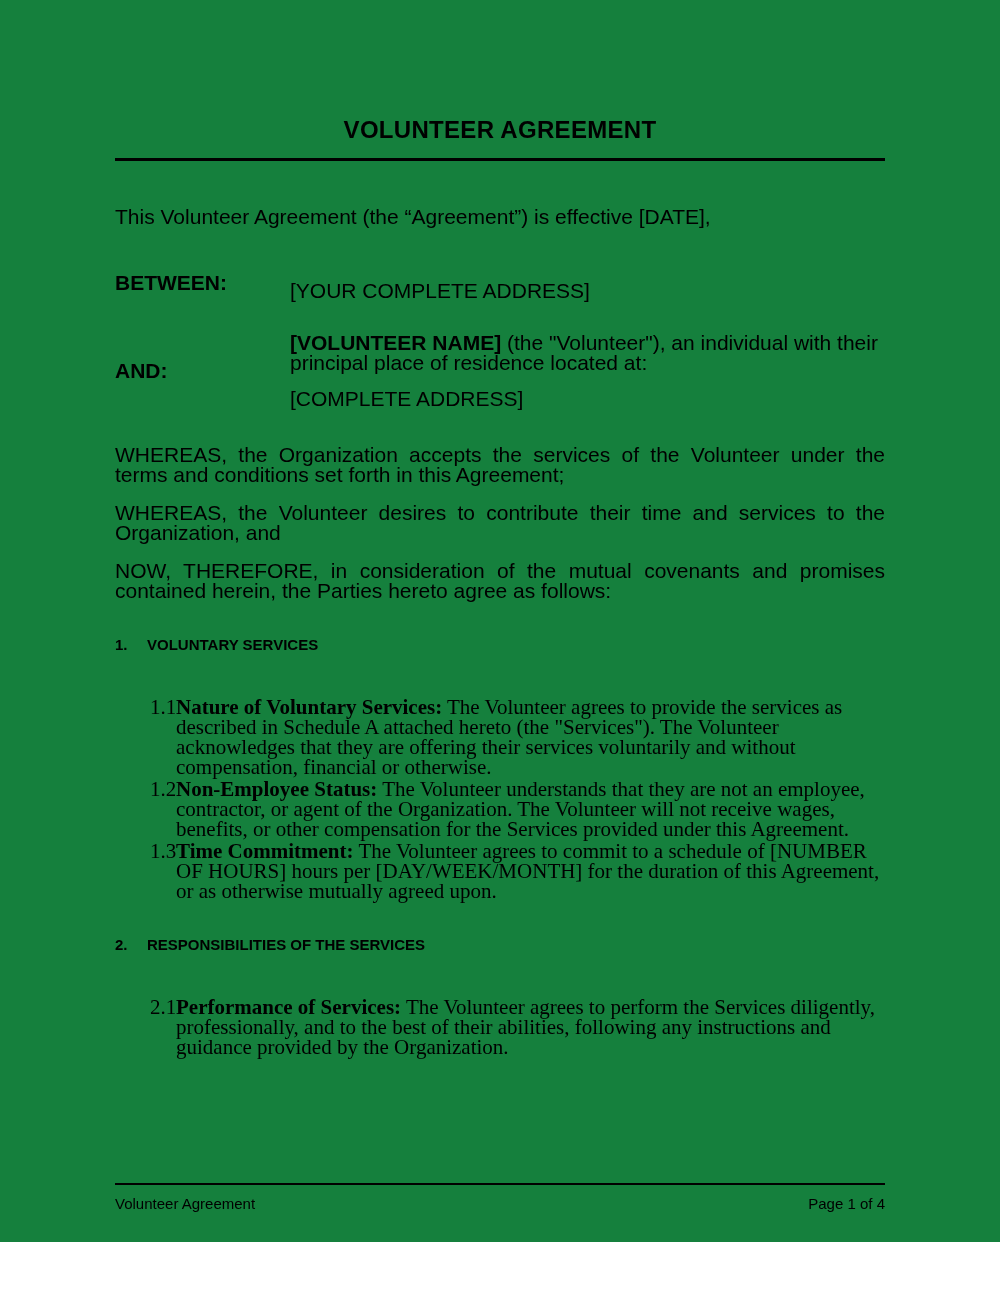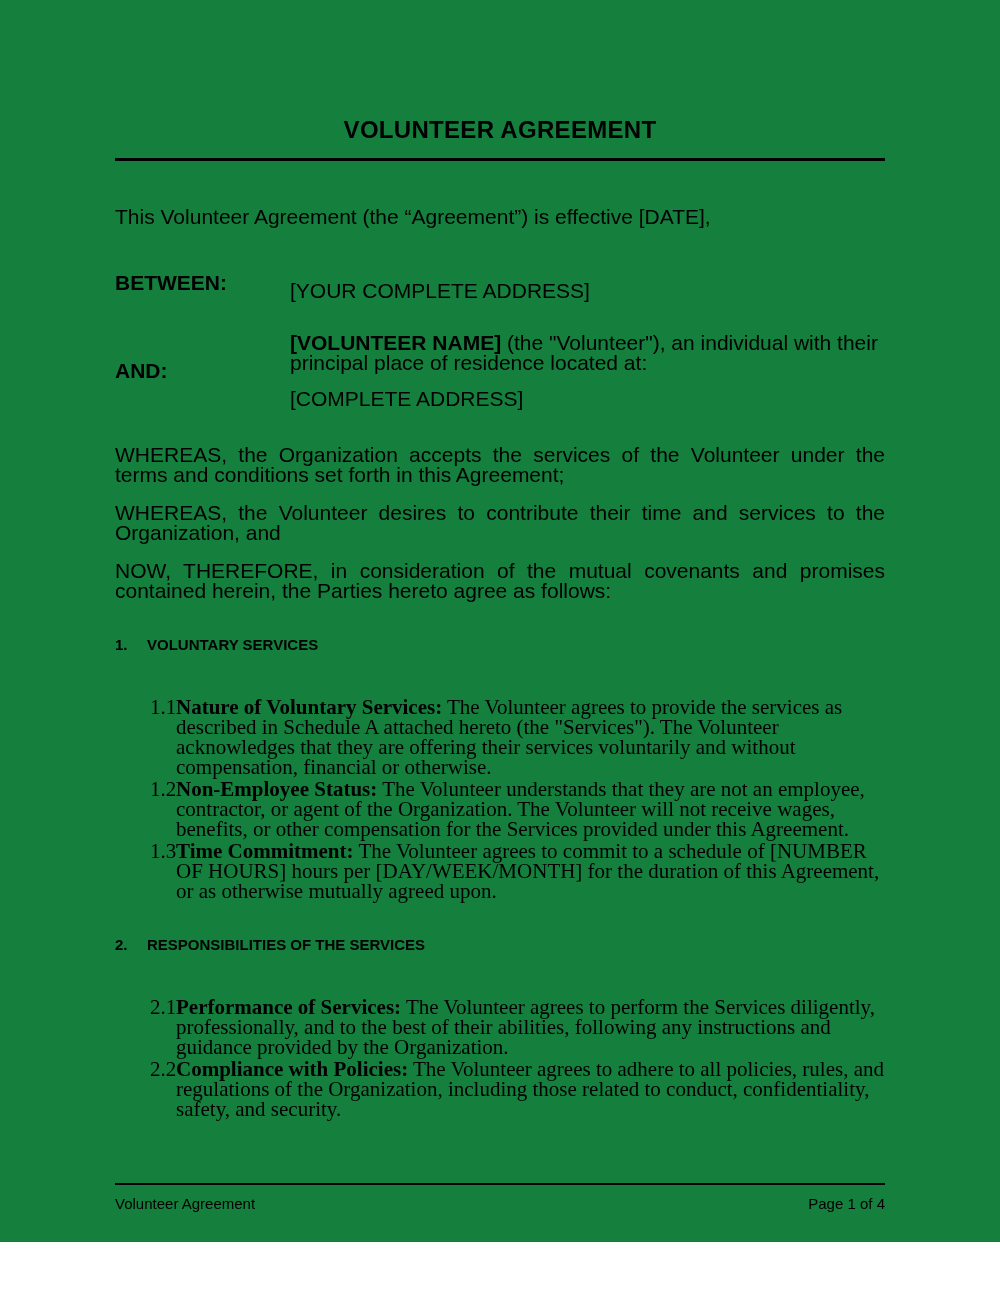--- a/index.html
+++ b/index.html
@@ -141,24 +141,20 @@
       <span class="section-num">2.</span>
       <span>RESPONSIBILITIES OF THE SERVICES</span>
     </div>
     <div class="clauses body-text">
 
       <div class="clause">
         <div class="clause-num">2.1</div>
         <div class="clause-body"><span class="clause-title">Performance of Services:</span> <span>The Volunteer agrees to perform the Services diligently, professionally, and to the best of their abilities, following any instructions and guidance provided by the Organization.</span></div>
       </div>
 
-      <div class="clause">
-        <div class="clause-num">2.2</div>
-        <div class="clause-body"><span class="clause-title">Compliance with Policies:</span> <span>The Volunteer agrees to adhere to all policies, rules, and regulations of the Organization, including those related to conduct, confidentiality, safety, and security.</span></div>
-      </div>
 
     </div>
   </div>
 
   <div class="footer">
     <span>Volunteer Agreement</span>
     <span>Page 1 of 4</span>
   </div>
 
 </div>

